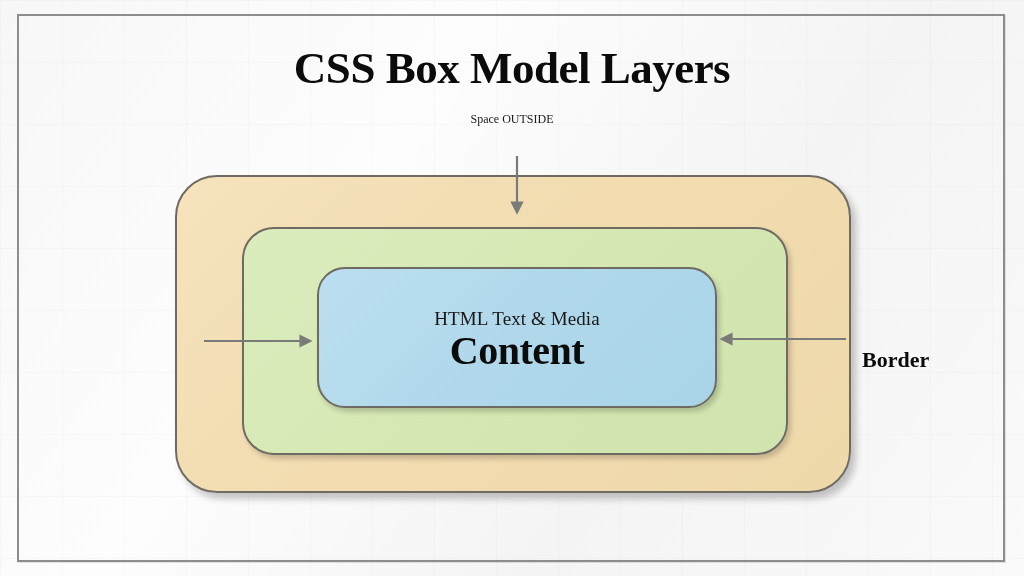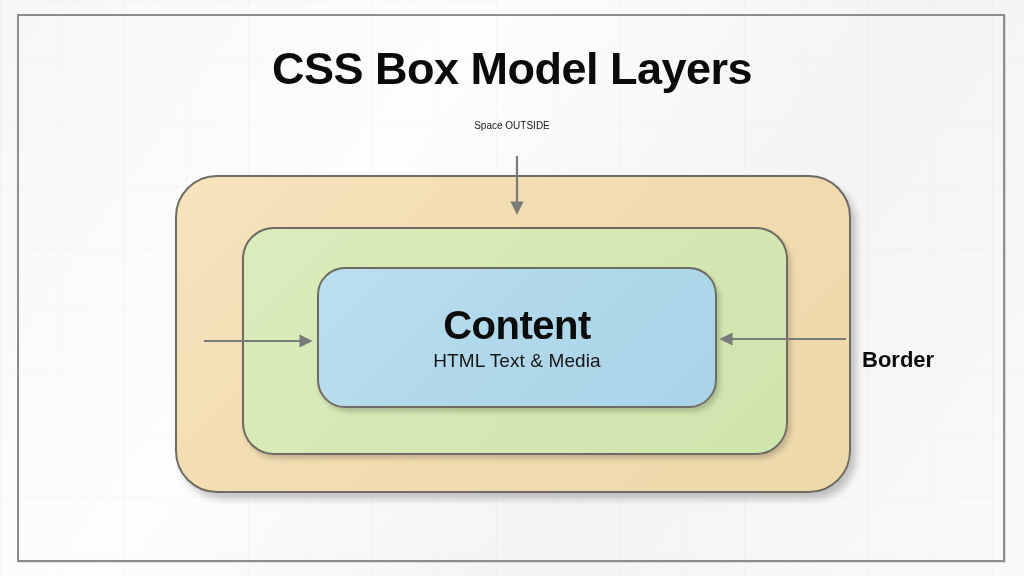--- a/index.html
+++ b/index.html
@@ -27,20 +27,21 @@
         rgba(0,0,0,0.000) 62px
       ),
       repeating-linear-gradient(
         to bottom,
         rgba(0,0,0,0.020) 0px,
         rgba(0,0,0,0.020) 1px,
         rgba(0,0,0,0.000) 1px,
         rgba(0,0,0,0.000) 62px
       ),
       linear-gradient(125deg, #f7f7f7 0%, #fdfdfd 35%, #f4f4f4 65%, #fafafa 100%);
+    font-family: Liberation Serif, serif;
   }
 
   
   #frame {
     position: absolute;
     left: 17px;
     top: 14px;
     width: 988px;
     height: 548px;
     border: 2px solid #8d8d8d;
@@ -125,25 +126,25 @@
     position: absolute;
   }
   .anno .head {
     font-size: 22px;
     font-weight: bold;
     color: #0b0b0b;
     line-height: 1.15;
     white-space: nowrap;
   }
   .anno .sub {
-    font-size: 10px;
+    font-size: 12px;
     color: #1a1a1a;
     line-height: 1.2;
     white-space: nowrap;
-    margin-top: 8px;
+    margin-top: 0;
   }
 
   #anno-margin {
     left: 0;
     top: 112px;
     width: 1024px;
     text-align: center;
   }
   #anno-margin .head { font-size: 23px; }
 
@@ -176,22 +177,22 @@
 
   <div id="frame"></div>
 
   <div id="title">CSS Box Model Layers</div>
 
   <div id="margin-layer" class="layer">
 
     <div id="border-layer" class="layer" style="left:65px; top:50px;">
 
       <div id="content-layer" class="layer" style="left:73px; top:38px;">
+        <div id="content-sub">HTML Text &amp; Media</div>
         <div id="content-title">Content</div>
-        <div id="content-sub">HTML Text &amp; Media</div>
       </div>
 
     </div>
   </div>
 
   <div id="anno-margin" class="anno">
     <div class="sub">Space OUTSIDE</div>
   </div>
 
   <svg id="arrow-margin" class="arrow" width="40" height="70">

